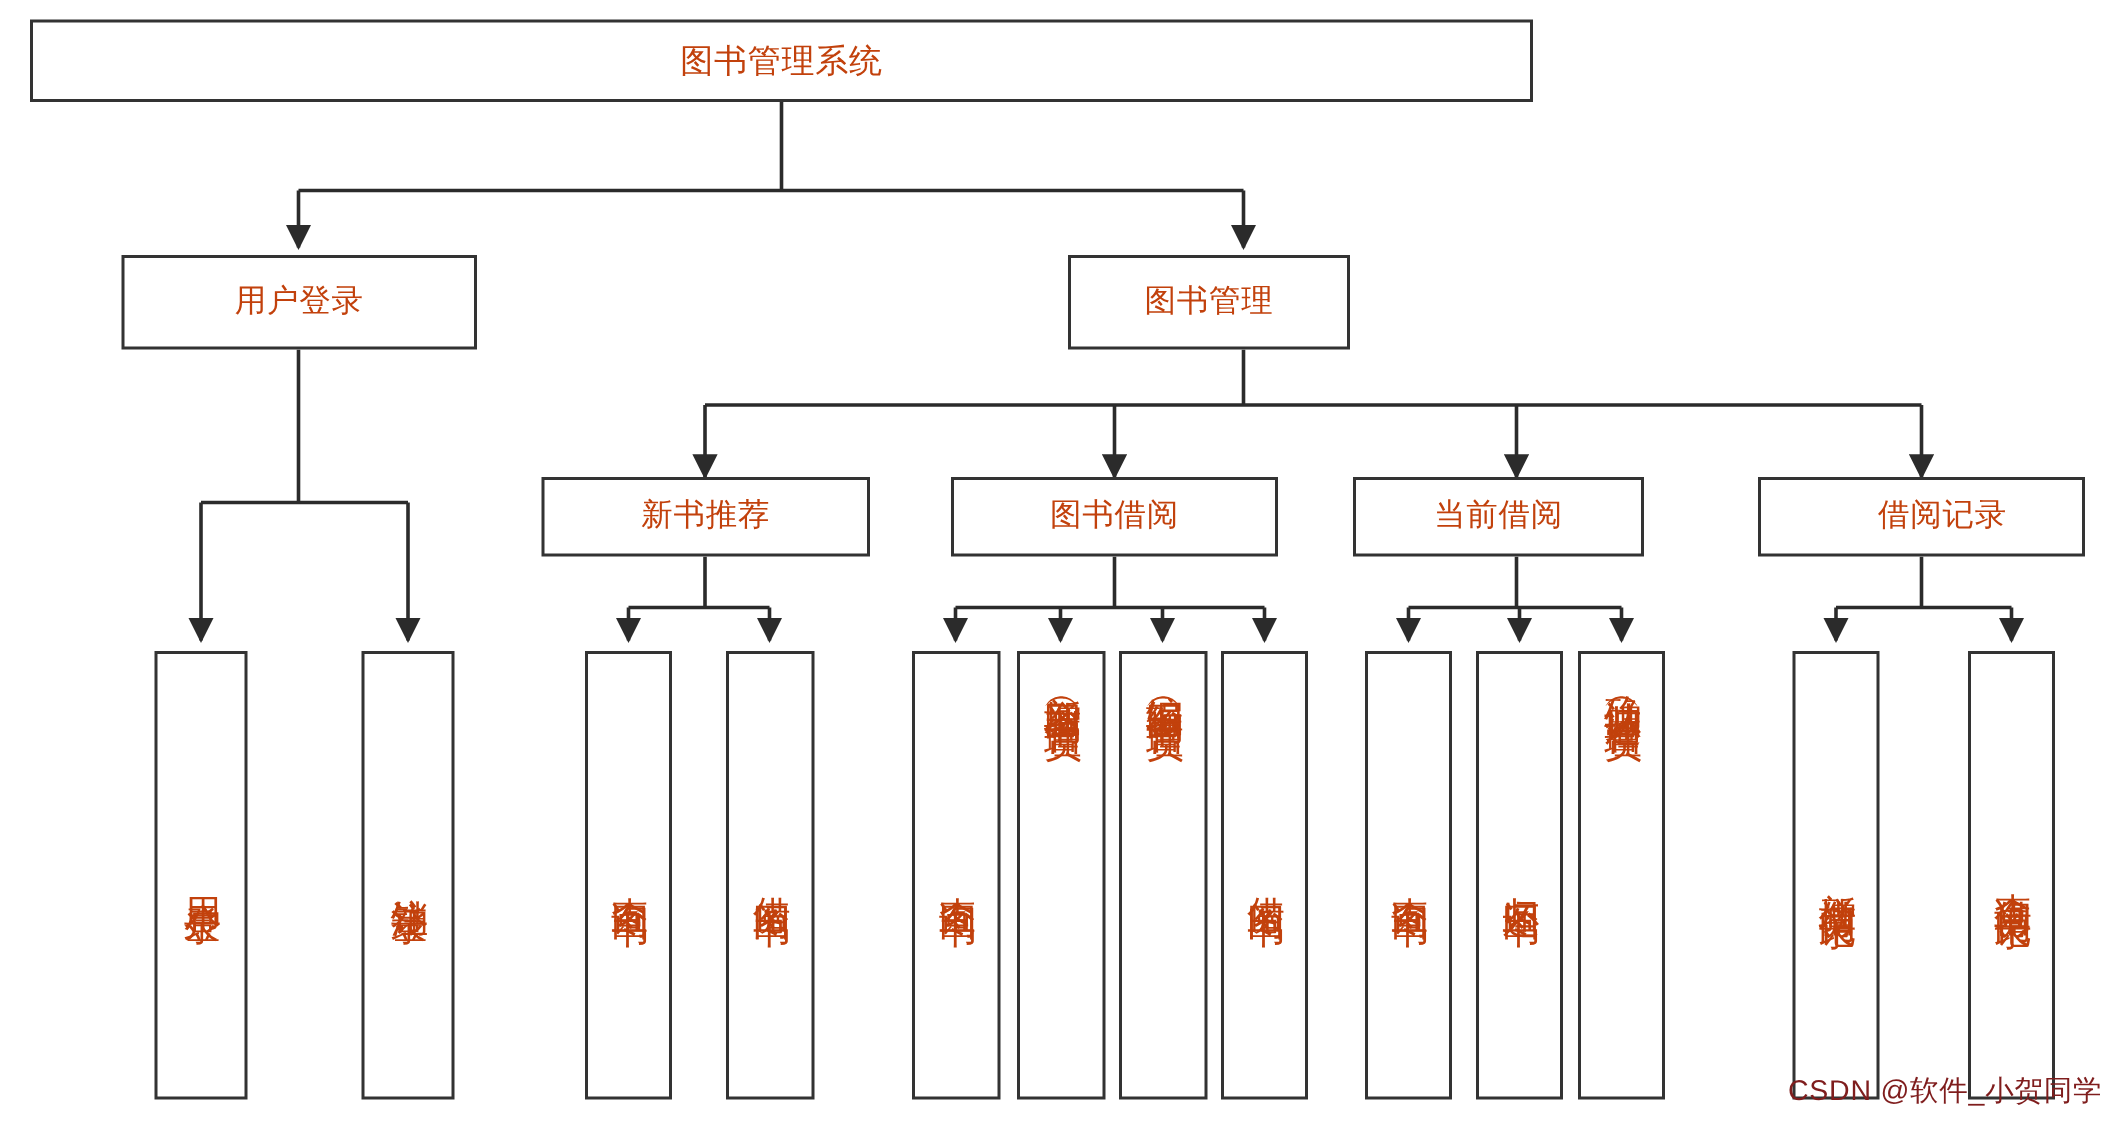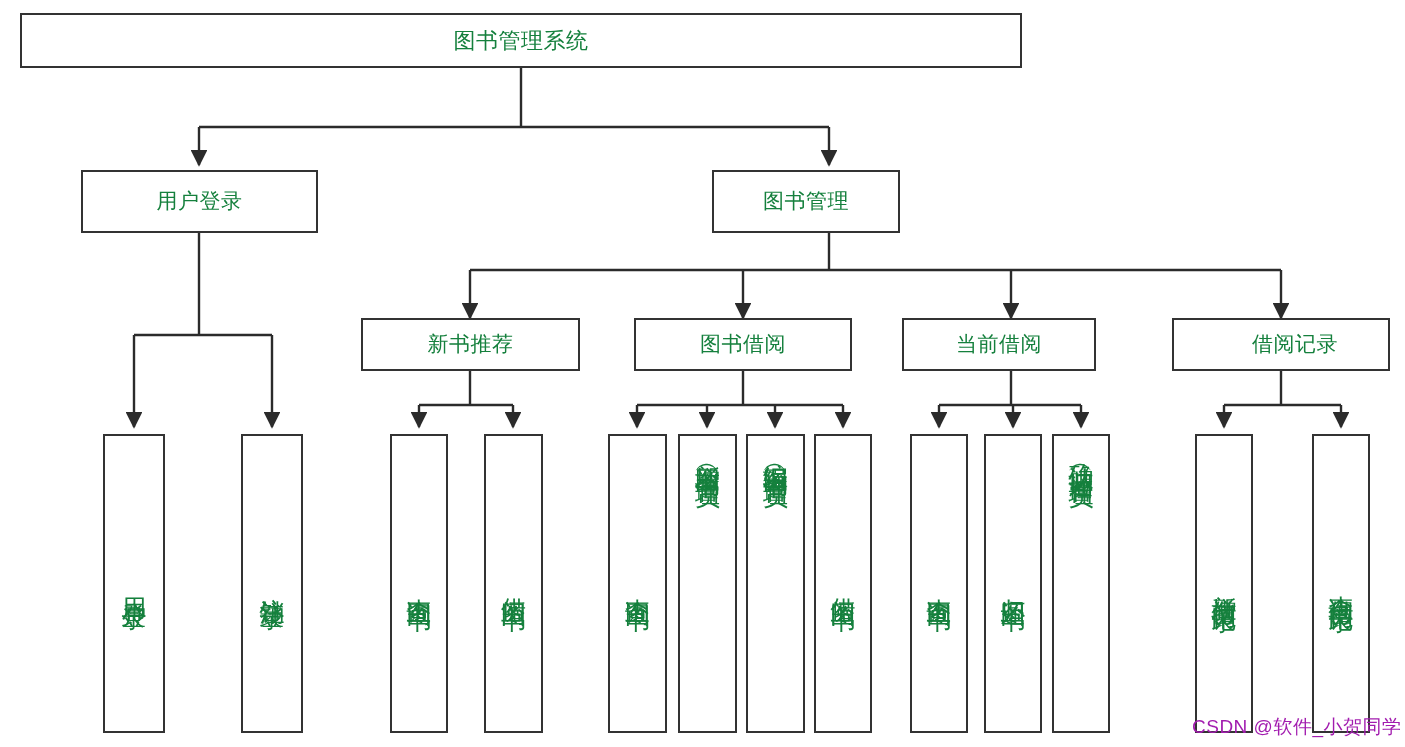--- a/index.html
+++ b/index.html
@@ -24,21 +24,21 @@
     pointer-events: none;
   }
   .node {
     position: absolute;
     box-sizing: border-box;
     background: #ffffff;
     border: 2px solid #333333;
     display: flex;
     align-items: center;
     justify-content: center;
-    color: #15803d;
+    color: #c2410c;
   }
   .node .lbl {
     display: block;
     text-align: center;
     line-height: 1.18;
     letter-spacing: 0.5px;
   }
   
   .node.h .lbl {
     font-size: 21px;
@@ -56,21 +56,21 @@
     text-orientation: upright;
     font-size: 25px;
     line-height: 1.0;
     letter-spacing: 3px;
   }
   .node.v.mid { align-items: center; }
   .node.v.top { align-items: flex-start; padding-top: 8px; }
   .watermark {
     position: absolute;
     font-size: 19px;
-    color: #a21caf;
+    color: #7f1d1d;
     white-space: nowrap;
     letter-spacing: 0.5px;
   }
 </style>
 </head>
 <body>
 
 <div id="canvas">
 
   <svg class="wires" viewBox="0 0 1405 747" xmlns="http://www.w3.org/2000/svg">

